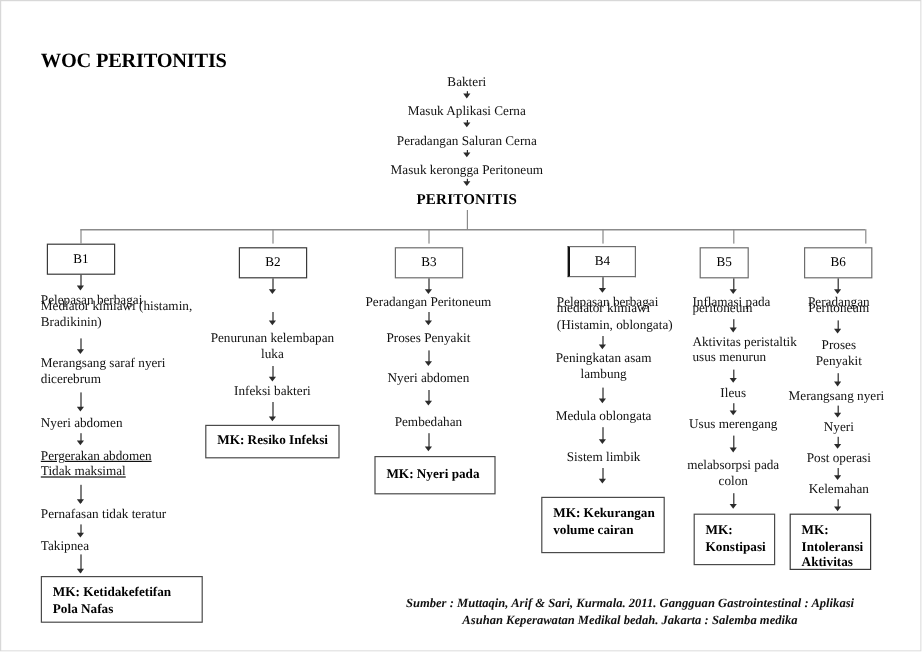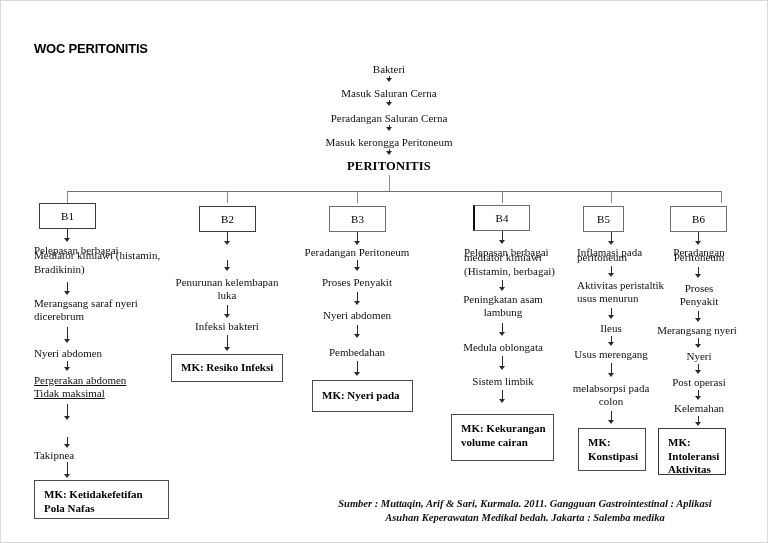--- a/index.html
+++ b/index.html
@@ -25,23 +25,23 @@
     font-size: 11px;
     line-height: 13px;
     color: #111111;
     white-space: pre-line;
   }
   .node.center { text-align: center; }
   .node.left   { text-align: left; }
 
   .title {
     position: absolute;
-    font-family: Liberation Sans, sans-serif;
+    font-family: Liberation Serif, serif;
     font-weight: bold;
-    font-size: 13px;
+    font-size: 17px;
     letter-spacing: -0.2px;
     color: #000;
   }
 
   .peritonitis {
     position: absolute;
     font-weight: bold;
     font-size: 12.5px;
     letter-spacing: 0.2px;
     text-align: center;
@@ -109,21 +109,21 @@
 <body>
 
 <div id="page">
 
   <div class="title" style="left:33px; top:40px;">WOC PERITONITIS</div>
 
   <div class="node center" style="left:328px; top:62px; width:120px;">Bakteri</div>
   <div class="arrow" style="left:385px; top:77px;"></div>
   <div class="vline" style="left:388px; top:75px; height:4px;"></div>
 
-  <div class="node center" style="left:318px; top:86px; width:140px;">Masuk Saluran Cerna</div>
+  <div class="node center" style="left:318px; top:86px; width:140px;">Masuk Aplikasi Cerna</div>
   <div class="arrow" style="left:385px; top:101px;"></div>
   <div class="vline" style="left:388px; top:99px; height:4px;"></div>
 
   <div class="node center" style="left:308px; top:111px; width:160px;">Peradangan Saluran Cerna</div>
   <div class="arrow" style="left:385px; top:126px;"></div>
   <div class="vline" style="left:388px; top:124px; height:4px;"></div>
 
   <div class="node center" style="left:303px; top:135px; width:170px;">Masuk kerongga Peritoneum</div>
   <div class="arrow" style="left:385px; top:150px;"></div>
   <div class="vline" style="left:388px; top:148px; height:4px;"></div>
@@ -180,20 +180,21 @@
 
   <div class="vline" style="left:66px; top:360px; height:8px;"></div>
   <div class="arrow" style="left:63px; top:366px;"></div>
 
   <div class="node left" style="left:33px; top:373px; width:175px;text-decoration:underline;">Pergerakan abdomen
 Tidak maksimal</div>
 
   <div class="vline" style="left:66px; top:403px; height:15px;"></div>
   <div class="arrow" style="left:63px; top:415px;"></div>
 
+  <div class="node left" style="left:33px; top:422px; width:175px;">Pernafasan tidak teratur</div>
 
   <div class="vline" style="left:66px; top:436px; height:9px;"></div>
   <div class="arrow" style="left:63px; top:443px;"></div>
 
   <div class="node left" style="left:33px; top:448px; width:175px;">Takipnea</div>
 
   <div class="vline" style="left:66px; top:461px; height:15px;"></div>
   <div class="arrow" style="left:63px; top:473px;"></div>
 
   <div class="mkbox" style="left:33px; top:479px; width:135px; height:39px;">MK: Ketidakefetifan
@@ -242,21 +243,21 @@
   <div class="vline" style="left:356px; top:360px; height:13px;"></div>
   <div class="arrow" style="left:353px; top:371px;"></div>
 
   <div class="mkbox" style="left:311px; top:379px; width:101px; height:32px; padding-top:8px;">MK: Nyeri pada</div>
 
   <div class="vline" style="left:501px; top:230px; height:11px;"></div>
   <div class="arrow" style="left:498px; top:239px;"></div>
 
   <div class="node left" style="left:463px; top:245px; width:120px;">Pelepasan berbagai</div>
   <div class="node left" style="left:463px; top:250px; width:120px;">mediator kimiawi</div>
-  <div class="node left" style="left:463px; top:264px; width:130px;">(Histamin, berbagai)</div>
+  <div class="node left" style="left:463px; top:264px; width:130px;">(Histamin, oblongata)</div>
 
   <div class="vline" style="left:501px; top:279px; height:9px;"></div>
   <div class="arrow" style="left:498px; top:286px;"></div>
 
   <div class="node center" style="left:446px; top:292px; width:112px;">Peningkatan asam
 lambung</div>
 
   <div class="vline" style="left:501px; top:322px; height:11px;"></div>
   <div class="arrow" style="left:498px; top:331px;"></div>
 

